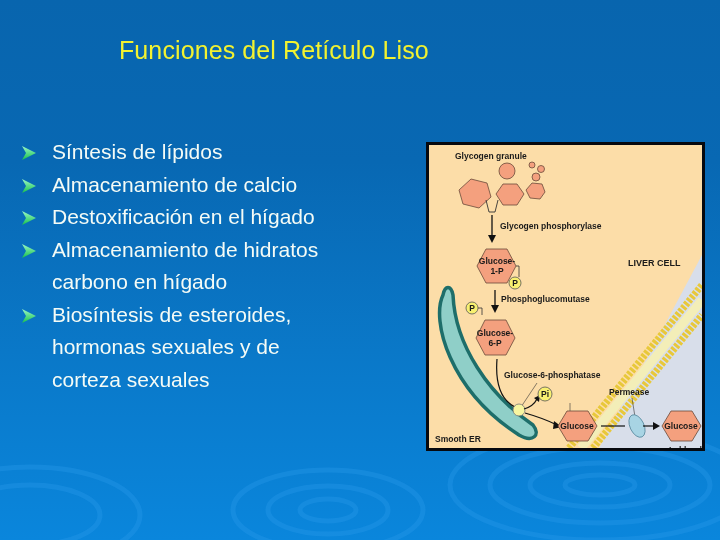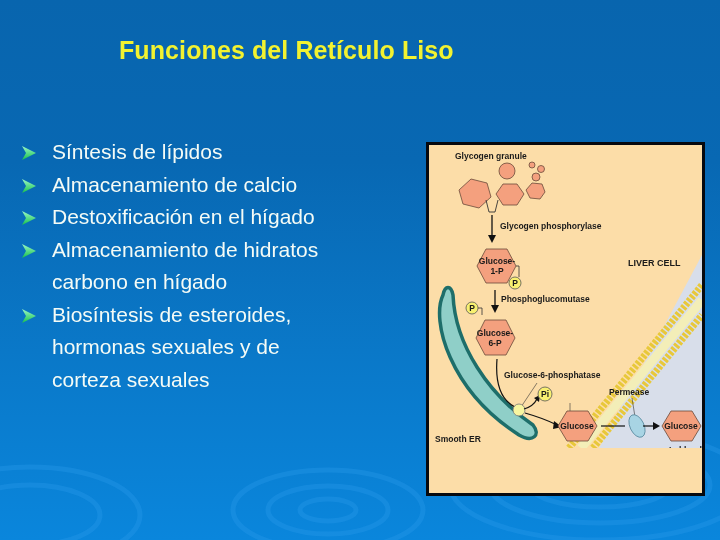--- a/index.html
+++ b/index.html
@@ -4,28 +4,28 @@
 <style>
   html, body { margin: 0; padding: 0; }
   body {
     width: 720px; height: 540px; overflow: hidden; position: relative;
     background: linear-gradient(180deg, #0865AE 0%, #0868B3 30%, #0A78C8 65%, #0A86DC 100%);
     font-family: "Liberation Sans", sans-serif;
   }
   .ripples { position: absolute; left: 0; top: 0; width: 720px; height: 540px; pointer-events: none; }
   .title {
     position: absolute; left: 119px; top: 36px;
-    color: #F2F230; font-size: 25px; font-weight: bold; letter-spacing: 0.1px;
+    color: #F2F230; font-size: 25px; font-weight: normal; letter-spacing: 0.1px;
     white-space: nowrap;
   }
   .bullets { position: absolute; left: 22px; top: 136px; width: 400px; margin: 0; padding: 0; list-style: none; }
   .bullet { position: relative; padding-left: 30px; color: #F4FBF6; font-size: 21px; line-height: 32.5px; }
   .bullet .arrow { position: absolute; left: 0; top: 10px; width: 14px; height: 14px; }
   .diagram {
-    position: absolute; left: 426px; top: 142px; width: 279px; height: 354px;
+    position: absolute; left: 426px; top: 142px; width: 279px; height: 309px;
     background: #FCDDA8; border: 3px solid #06090F; box-sizing: border-box; overflow: hidden;
   }
   .diagram svg { position: absolute; left: 0; top: 0; }
   .lbl { font-family: "Liberation Sans", sans-serif; font-weight: bold; font-size: 8.5px; fill: #1a1a1a; }
 </style>
 </head>
 <body>
 
 <svg class="ripples" viewBox="0 0 720 540">
   <g fill="none" stroke="#2A9BEA" stroke-opacity="0.35" stroke-width="5">

